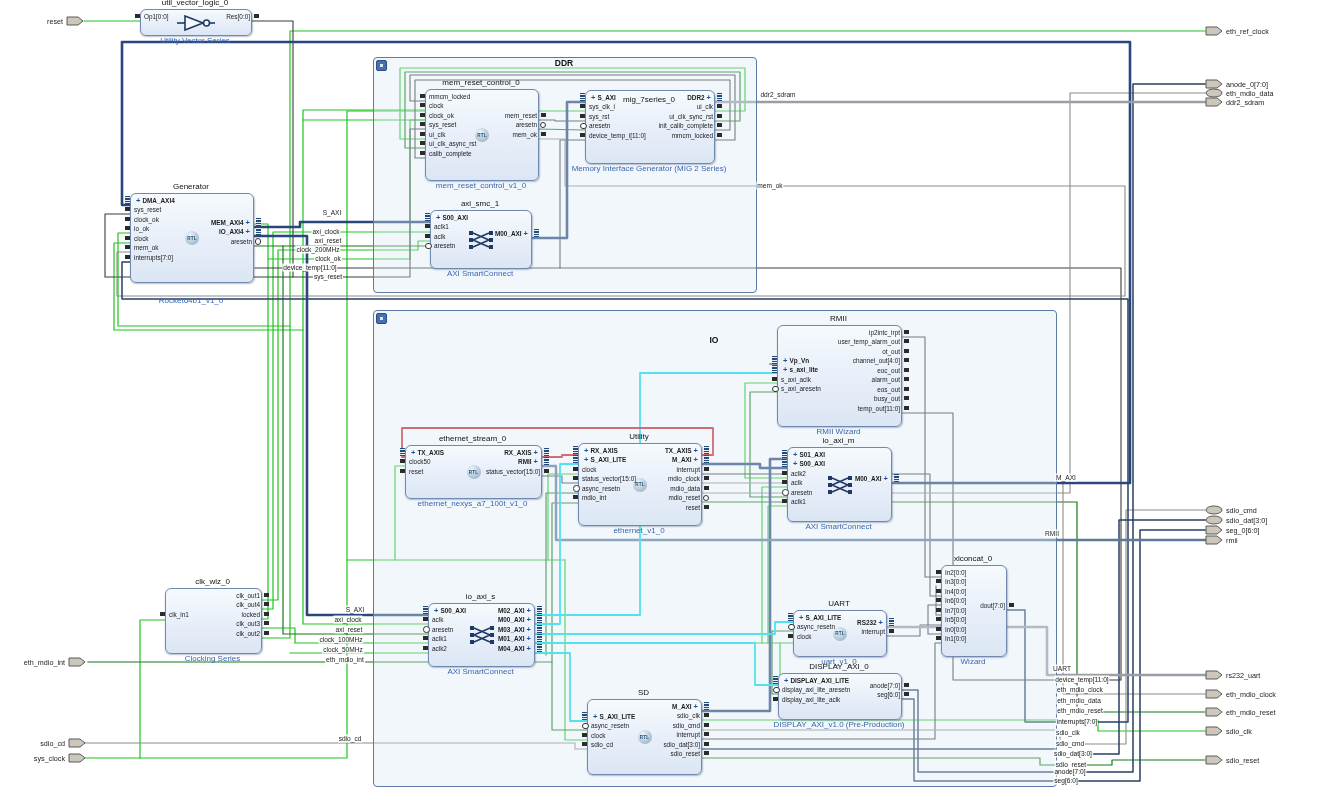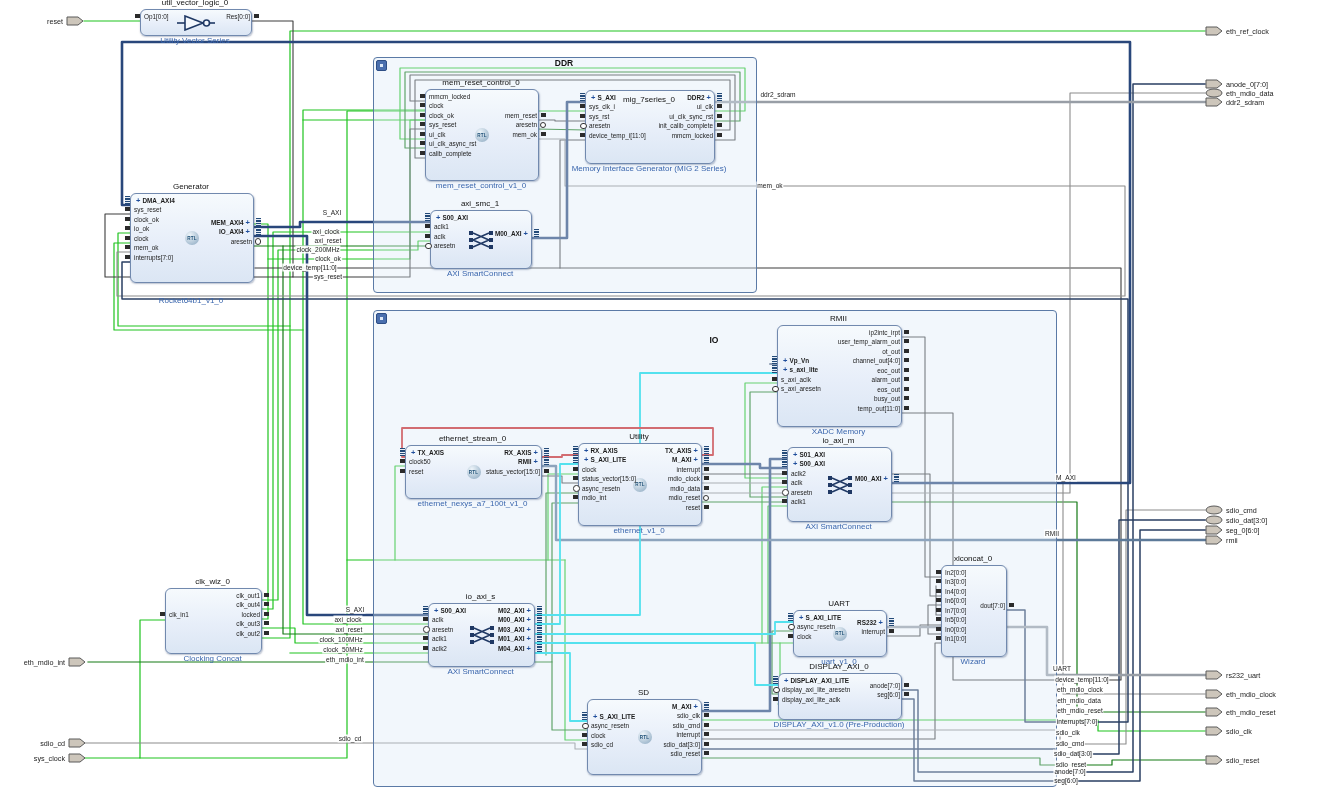--- a/index.html
+++ b/index.html
@@ -333,21 +333,21 @@
       <span class="pin n"></span>
       <span class="pname">aresetn</span>
     </div>
     <div class="port R intf" style="left: 430px; top: 228.25px; width: 100px;">
       <span class="pin i"></span>
       <span class="pname">M00_AXI</span>
       <span class="plus">+</span>
     </div>
     <div class="block" style="left: 777px; top: 325px; width: 123px; height: 100px;"></div>
     <div class="btitle" style="left: 732px; top: 314px; width: 213px;">RMII</div>
-    <div class="bsub" style="left: 717px; top: 427px; width: 243px;">XADC Memory</div>
+    <div class="bsub" style="left: 717px; top: 427px; width: 243px;">RMII Wizard</div>
     <div class="port L intf" style="left: 777px; top: 355.25px; width: 123px;">
       <span class="pin i"></span>
       <span class="plus">+</span>
       <span class="pname">Vp_Vn</span>
     </div>
     <div class="port L intf" style="left: 777px; top: 364.75px; width: 123px;">
       <span class="pin i"></span>
       <span class="plus">+</span>
       <span class="pname">s_axi_lite</span>
     </div>
@@ -531,21 +531,21 @@
       <span class="pin"></span>
       <span class="pname">aclk1</span>
     </div>
     <div class="port R intf" style="left: 787px; top: 473.25px; width: 103px;">
       <span class="pin i"></span>
       <span class="pname">M00_AXI</span>
       <span class="plus">+</span>
     </div>
     <div class="block" style="left: 165px; top: 588px; width: 95px; height: 64px;"></div>
     <div class="btitle" style="left: 120px; top: 577px; width: 185px;">clk_wiz_0</div>
-    <div class="bsub" style="left: 105px; top: 654px; width: 215px;">Clocking Concat</div>
+    <div class="bsub" style="left: 105px; top: 654px; width: 215px;">Clocking Series</div>
     <div class="port L" style="left: 165px; top: 609.25px; width: 95px;">
       <span class="pin"></span>
       <span class="pname">clk_in1</span>
     </div>
     <div class="port R" style="left: 165px; top: 590.25px; width: 95px;">
       <span class="pin"></span>
       <span class="pname">clk_out1</span>
     </div>
     <div class="port R" style="left: 165px; top: 599.75px; width: 95px;">
       <span class="pin"></span>

